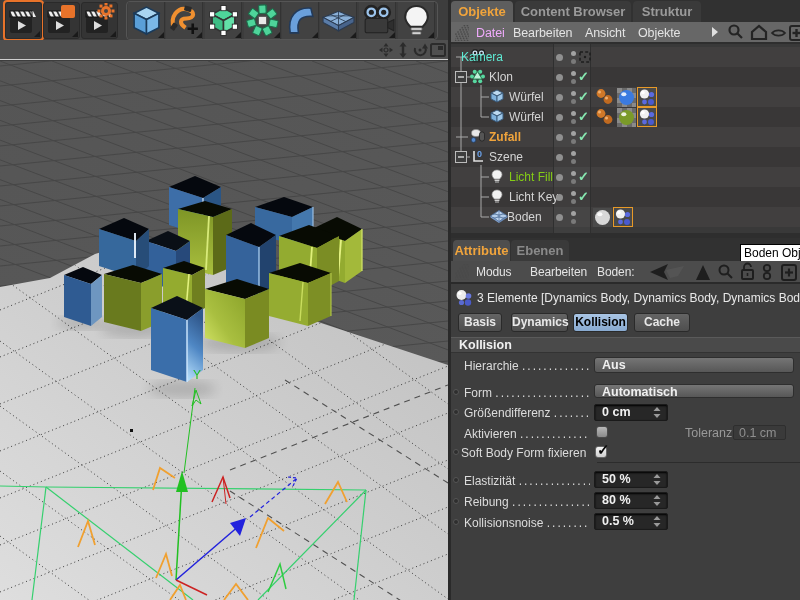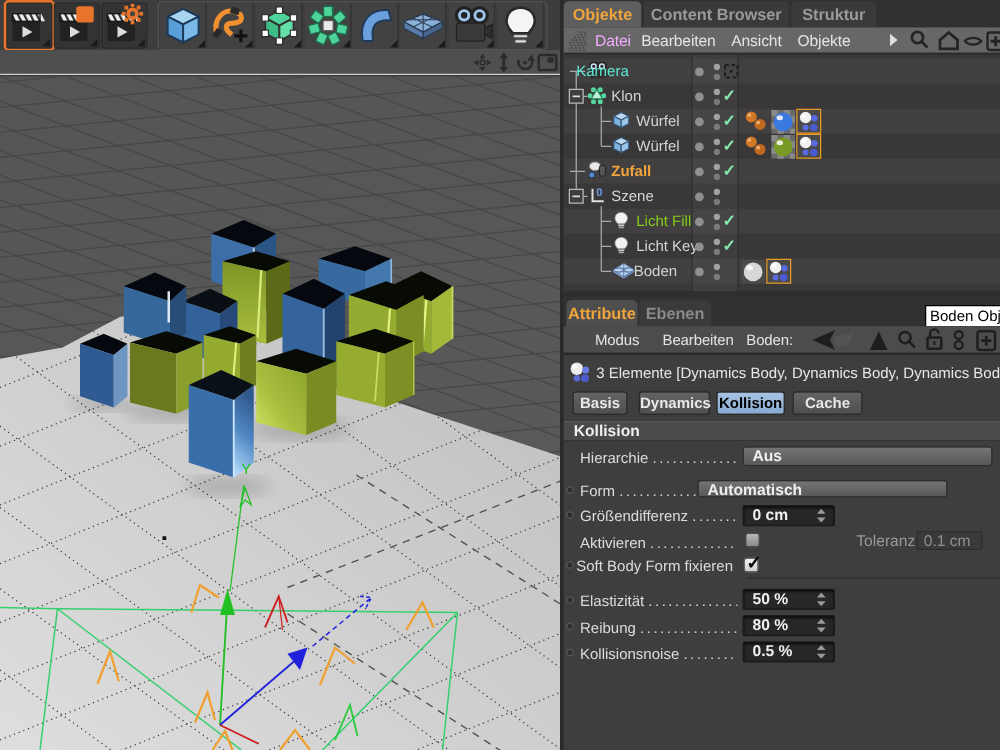--- a/index.html
+++ b/index.html
@@ -765,21 +765,21 @@
 <div class="abs" style="left:477px;top:289px;height:18px;line-height:18px;color:#e8e8e8;font-size:12px;white-space:nowrap;width:323px;overflow:hidden;">3 Elemente [Dynamics Body, Dynamics Body, Dynamics Body]</div>
 <div class="abs" style="left:458px;top:313px;width:44px;height:19px;background:linear-gradient(#646464,#4e4e4e);border:1px solid #2a2a2a;border-radius:3px;color:#e8e8e8;font-weight:bold;font-size:12px;line-height:17px;text-align:center;">Basis</div>
 <div class="abs" style="left:511px;top:313px;width:57px;height:19px;background:linear-gradient(#646464,#4e4e4e);border:1px solid #2a2a2a;border-radius:3px;color:#e8e8e8;font-weight:bold;font-size:12px;line-height:17px;text-align:center;">Dynamics</div>
 <div class="abs" style="left:573px;top:313px;width:55px;height:19px;background:linear-gradient(#a8c4e4,#88aad0);border:1px solid #2a2a2a;border-radius:3px;color:#000;font-weight:bold;font-size:12px;line-height:17px;text-align:center;">Kollision</div>
 <div class="abs" style="left:634px;top:313px;width:56px;height:19px;background:linear-gradient(#646464,#4e4e4e);border:1px solid #2a2a2a;border-radius:3px;color:#e8e8e8;font-weight:bold;font-size:12px;line-height:17px;text-align:center;">Cache</div>
 <div class="abs" style="left:451px;top:337px;width:349px;height:16px;background:#4a4a4a;border-top:1px solid #5a5a5a;border-bottom:1px solid #333;color:#f0f0f0;font-weight:bold;font-size:12.5px;line-height:15px;padding-left:8px;">Kollision</div>
 <div class="abs" style="left:464px;top:358px;height:16px;line-height:16px;color:#dcdcdc;font-size:12px;white-space:nowrap;overflow:hidden;width:126px;">Hierarchie <span style="letter-spacing:2px;">......................</span></div>
 <div class="abs" style="left:594px;top:357px;width:200px;height:16px;background:linear-gradient(#757575,#575757);border:1px solid #2e2e2e;border-radius:3px;color:#f0f0f0;font-size:12.5px;font-weight:bold;line-height:14px;padding-left:7px;">Aus</div>
 <div class="abs" style="left:453px;top:389px;width:6px;height:6px;border-radius:50%;background:#2e2e2e;border:1px solid #555;"></div>
 <div class="abs" style="left:464px;top:385px;height:16px;line-height:16px;color:#dcdcdc;font-size:12px;white-space:nowrap;overflow:hidden;width:126px;">Form <span style="letter-spacing:2px;">......................</span></div>
-<div class="abs" style="left:558px;top:384px;width:200px;height:14px;background:linear-gradient(#757575,#575757);border:1px solid #2e2e2e;border-radius:3px;color:#f0f0f0;font-size:12.5px;font-weight:bold;line-height:14px;padding-left:7px;">Automatisch</div>
+<div class="abs" style="left:594px;top:384px;width:200px;height:14px;background:linear-gradient(#757575,#575757);border:1px solid #2e2e2e;border-radius:3px;color:#f0f0f0;font-size:12.5px;font-weight:bold;line-height:14px;padding-left:7px;">Automatisch</div>
 <div class="abs" style="left:453px;top:409px;width:6px;height:6px;border-radius:50%;background:#2e2e2e;border:1px solid #555;"></div>
 <div class="abs" style="left:464px;top:405px;height:16px;line-height:16px;color:#dcdcdc;font-size:12px;white-space:nowrap;overflow:hidden;width:126px;">Größendifferenz <span style="letter-spacing:2px;">......................</span></div>
 <div class="abs" style="left:594px;top:404px;width:74px;height:17px;background:#272727;border:1px solid #1a1a1a;border-radius:2px;box-shadow:inset 0 1px 2px #000;color:#f0f0f0;font-size:12.5px;font-weight:bold;line-height:15px;padding-left:7px;">0 cm</div>
 <svg class="abs" style="left:653px;top:407px;" width="8" height="11" viewBox="0 0 8 11">
     <polygon points="4,0 7.5,4 0.5,4" fill="#9a9a9a"></polygon>
     <polygon points="4,11 7.5,7 0.5,7" fill="#9a9a9a"></polygon>
   </svg>
 <div class="abs" style="left:464px;top:426px;height:16px;line-height:16px;color:#dcdcdc;font-size:12px;white-space:nowrap;overflow:hidden;width:126px;">Aktivieren <span style="letter-spacing:2px;">......................</span></div>
 <div class="abs" style="left:596px;top:426px;width:12px;height:12px;background:linear-gradient(#b8b8b8,#8a8a8a);border:1px solid #4a4a4a;border-radius:3px;"></div>
 <div class="abs" style="left:685px;top:426px;color:#999;font-size:12.5px;">Toleranz</div>

